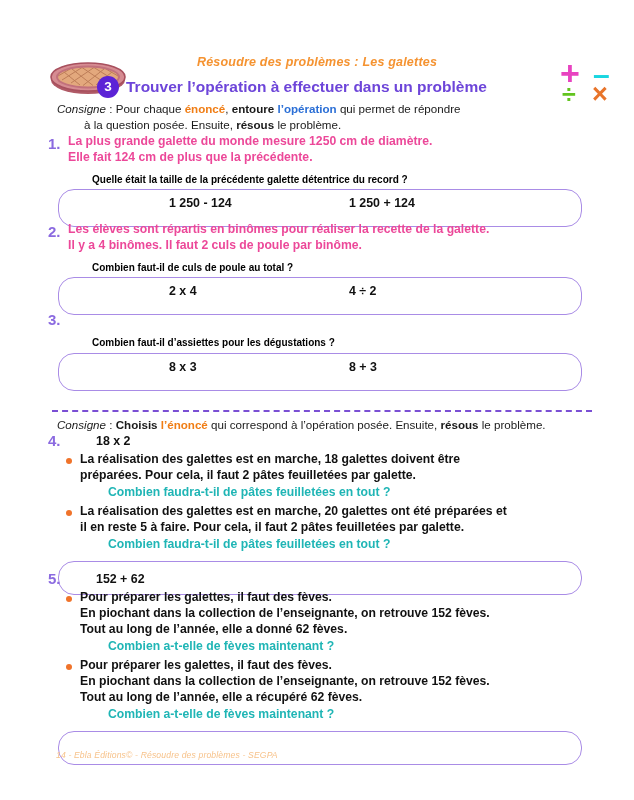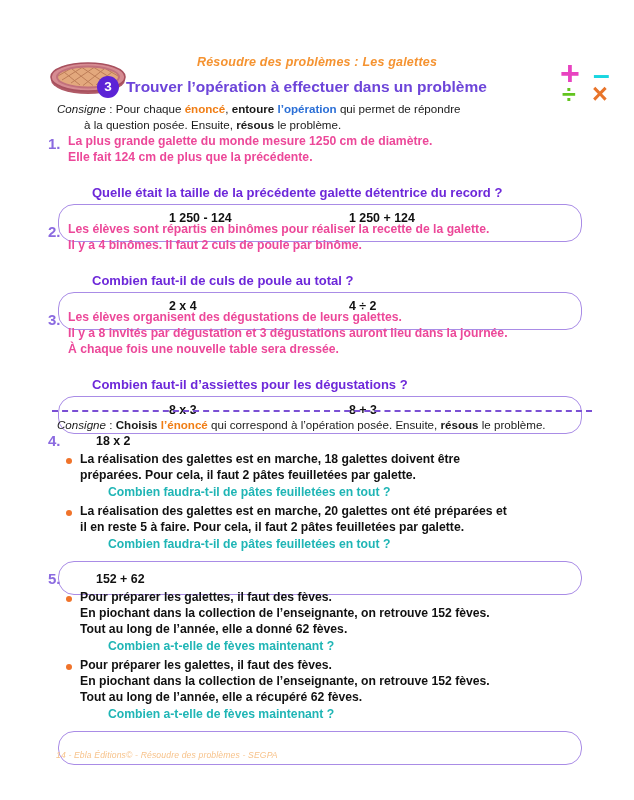--- a/index.html
+++ b/index.html
@@ -130,26 +130,26 @@
     flex: none;
     line-height: 1.28;
   }
   .prob-lines {
     font-size: 12.2px;
     font-weight: bold;
     line-height: 1.3;
     color: #ec4899;
   }
   .prob-q {
-    font-size: 13px;
-    font-weight: bold;
-    color: #6d28d9;
+    font-size: 10px;
+    font-weight: bold;
+    color: #000000;
     margin-left: 44px;
     line-height: 1.35;
-    margin-top: 18px;
+    margin-top: 7px;
   }
   .answer-box {
     margin-top: 3px;
     margin-left: 10px;
     width: 524px;
     height: 38px;
     border: 1.6px solid #a98ce6;
     border-radius: 16px;
     box-sizing: border-box;
     position: relative;
@@ -304,25 +304,20 @@
     <div class="prob-q">Combien faut-il de culs de poule au total ?</div>
     <div class="answer-box">
       <span class="choice choice-a">2 x 4</span>
       <span class="choice choice-b">4 ÷ 2</span>
     </div>
   </div>
 
   <div class="prob" style="top:310px;">
     <div class="prob-head">
       <div class="prob-num">3.</div>
-      <div class="prob-lines">
-        <div>Les élèves organisent des dégustations de leurs galettes.</div>
-        <div>Il y a 8 invités par dégustation et 3 dégustations auront lieu dans la journée.</div>
-        <div>À chaque fois une nouvelle table sera dressée.</div>
-      </div>
     </div>
     <div class="prob-q">Combien faut-il d’assiettes pour les dégustations ?</div>
     <div class="answer-box">
       <span class="choice choice-a">8 x 3</span>
       <span class="choice choice-b">8 + 3</span>
     </div>
   </div>
 
   <div class="divider" style="top:410px;"></div>
 

